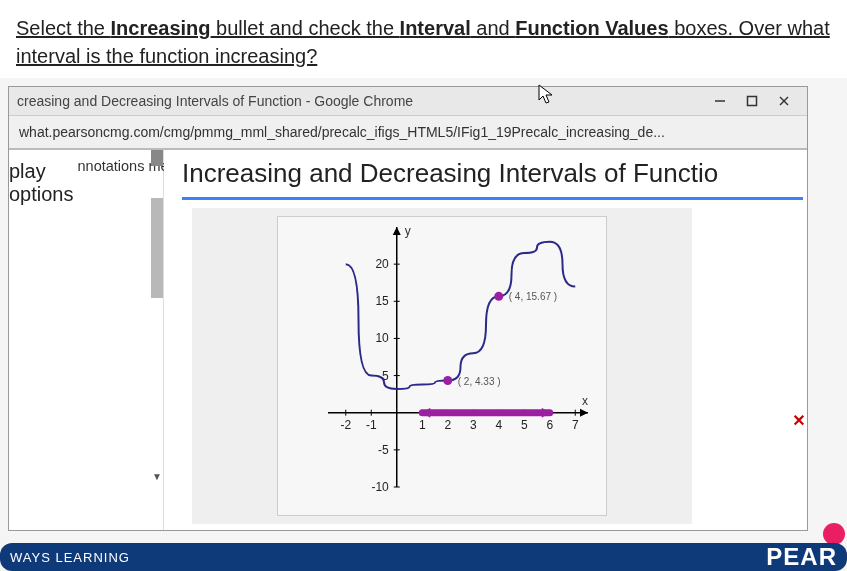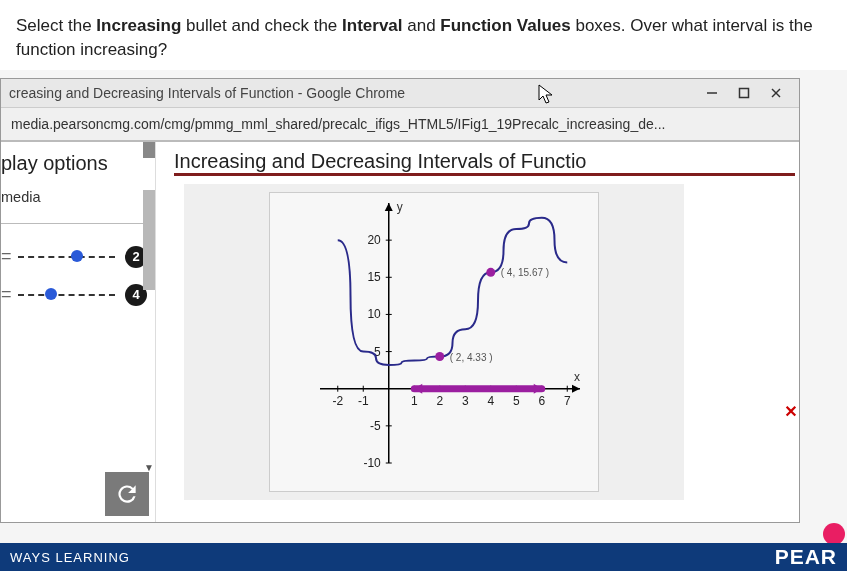--- a/index.html
+++ b/index.html
@@ -1,56 +1,56 @@
 <!DOCTYPE html>
 <html><head>
 <meta charset="utf-8">
 <style>
   * { box-sizing: border-box; margin: 0; padding: 0; }
   body { font-family: Arial, sans-serif; background: #f5f5f5; width: 847px; height: 571px; overflow: hidden; position: relative; }
   
-  .question { background: #fff; padding: 14px 16px 8px 16px; font-size: 17px; color: #222; line-height: 1.4; }
+  .question { background: #fff; padding: 14px 16px 8px 16px; font-size: 20px; color: #222; line-height: 1.4; text-decoration: underline; }
   .question b { font-weight: bold; }
   
-  .window { border: 1px solid #999; background: #e8e8e8; margin: 8px 0 0 0; width: 800px; }
+  .window { border: 1px solid #999; background: #e8e8e8; margin: 8px 0 0 8px; width: 800px; }
   .titlebar { display: flex; align-items: center; padding: 6px 8px 6px 8px; background: #e8e8e8; border-bottom: 1px solid #ccc; }
   .titlebar-title { flex: 1; font-size: 14px; color: #444; }
   .win-controls { display: flex; gap: 18px; padding-right: 8px; }
   .win-btn { width: 14px; height: 14px; display: inline-flex; align-items: center; justify-content: center; cursor: pointer; }
   
   .urlbar { padding: 8px 10px; font-size: 14px; color: #333; background: #f0f0f0; border-bottom: 2px solid #bbb; white-space: nowrap; overflow: hidden; }
   
   .content-area { display: flex; height: 380px; background: #fff; }
-  .sidebar { width: 155px; background: #fff; border-right: 1px solid #ddd; position: relative; display:flex; flex-direction:column; }
+  .sidebar { width: 155px; background: #fff; border-right: 1px solid #ddd; position: relative; display:flex; flex-direction:row; }
   .sidebar-heading { font-size: 20px; color: #222; padding: 10px 4px 6px 0; font-weight: normal; }
   .sidebar-item { font-size: 14.5px; color: #333; padding: 8px 4px 8px 0; cursor: pointer; }
   .divider { height: 1px; background: #bbb; margin: 10px 8px 14px 0; }
   
   .slider-row { display: flex; align-items: center; padding: 8px 8px 8px 0; }
   .slider-eq { color:#666; font-size:18px; margin-right:6px; }
   .slider-track { position: relative; flex:1; height: 4px; background:#fff; }
   .slider-line { position:absolute; top:1px; left:0; right:0; height:2px; border-top:2px dashed #333; }
   .slider-thumb { position:absolute; top:-5px; width:12px; height:12px; background:#2a5ad8; border-radius:50%; cursor:pointer; }
   .slider-val { width:22px; height:22px; border-radius:50%; background:#1a1a1a; color:#fff; font-size:13px; font-weight:bold; display:flex; align-items:center; justify-content:center; margin-left:10px; }
   
   .sidebar-bottom { margin-top:auto; display:flex; justify-content:flex-end; padding:6px; }
   .refresh-btn { width:44px; height:44px; background:#7a7a7a; display:flex; align-items:center; justify-content:center; cursor:pointer; }
   
   .scroll-handle { position:absolute; right:0; top:0; width:12px; height:16px; background:#888; }
   .scroll-handle2 { position:absolute; right:0; top:48px; width:12px; height:100px; background:#b8b8b8; }
   .scroll-down { position:absolute; right:0; bottom:46px; width:12px; height:16px; display:flex; align-items:center; justify-content:center; color:#555; font-size:10px; }
   
   .main { flex:1; padding: 8px 4px 0 18px; background:#fff; position:relative; overflow:hidden; }
-  .main-title { font-size: 20px; color:#222; border-bottom: 3px solid #7f1d1d; margin-bottom: 8px; white-space:nowrap; }
+  .main-title { font-size: 26px; color:#222; border-bottom: 3px solid #3b82f6; padding-bottom: 8px; margin-bottom: 8px; white-space:nowrap; }
   
   .chart-wrap { background:#efefef; padding: 8px; width: 500px; margin-left: 10px; }
   .chart-inner { background:#f7f7f7; border:1px solid #ccc; width: 330px; height: 300px; margin: 0 auto; position:relative; }
   
-  .footer { position:absolute; bottom:0; left:0; right:0; height:28px; background:#0e3a7a; color:#fff; display:flex; align-items:center; justify-content:space-between; padding:0 10px; font-size:13px; letter-spacing:1px; }
-  .footer-right { font-size:21px; font-weight:bold; letter-spacing:1px; }
+  .footer { position:absolute; bottom:0; left:0; right:0; height:28px; background:#0e3a7a; color:#fff; display:flex; align-items:center; justify-content:space-between; padding:0 10px; font-size:13px; letter-spacing:1px;border-radius:12px; }
+  .footer-right { font-size:24px; font-weight:bold; letter-spacing:1px; }
   .pink-dot { position:absolute; right:2px; bottom:26px; width:22px; height:22px; background:#e91e63; border-radius:50%; }
   .red-x { position:absolute; right:-2px; top:50%; margin-top:70px; width:20px; height:20px; color:#c00; font-size:16px; font-weight:bold; display:flex; align-items:center; justify-content:center; }
   
   .cursor { position:absolute; top:84px; left:538px; pointer-events:none; }
 </style>
 </head>
 <body>
 
 <div class="question">Select the <b>Increasing</b> bullet and check the <b>Interval</b> and <b>Function Values</b> boxes. Over what  interval is the function increasing?</div>
 
@@ -69,28 +69,29 @@
           </svg>
       </span>
       <span class="win-btn">
         <svg width="12" height="12">
             <line x1="2" y1="2" x2="10" y2="10" stroke="#333" stroke-width="1.5"></line>
             <line x1="10" y1="2" x2="2" y2="10" stroke="#333" stroke-width="1.5"></line>
           </svg>
       </span>
     </div>
   </div>
-  <div class="urlbar">media.pearsoncmg.com/cmg/pmmg_mml_shared/precalc_ifigs_HTML5/IFig1_19Precalc_increasing_de...</div>
+  <div class="urlbar">what.pearsoncmg.com/cmg/pmmg_mml_shared/precalc_ifigs_HTML5/IFig1_19Precalc_increasing_de...</div>
 
   <div class="content-area">
 
     <div class="sidebar">
       <div class="scroll-handle"></div>
       <div class="scroll-handle2"></div>
       <div class="sidebar-heading">play options</div>
+      <div class="sidebar-item">nnotations</div>
       <div class="sidebar-item">media</div>
       <div class="divider"></div>
 
       <div class="slider-row">
         <span class="slider-eq">=</span>
         <div class="slider-track">
           <div class="slider-line"></div>
           <div class="slider-thumb" style="left:55%"></div>
         </div>
         <div class="slider-val">2</div>

